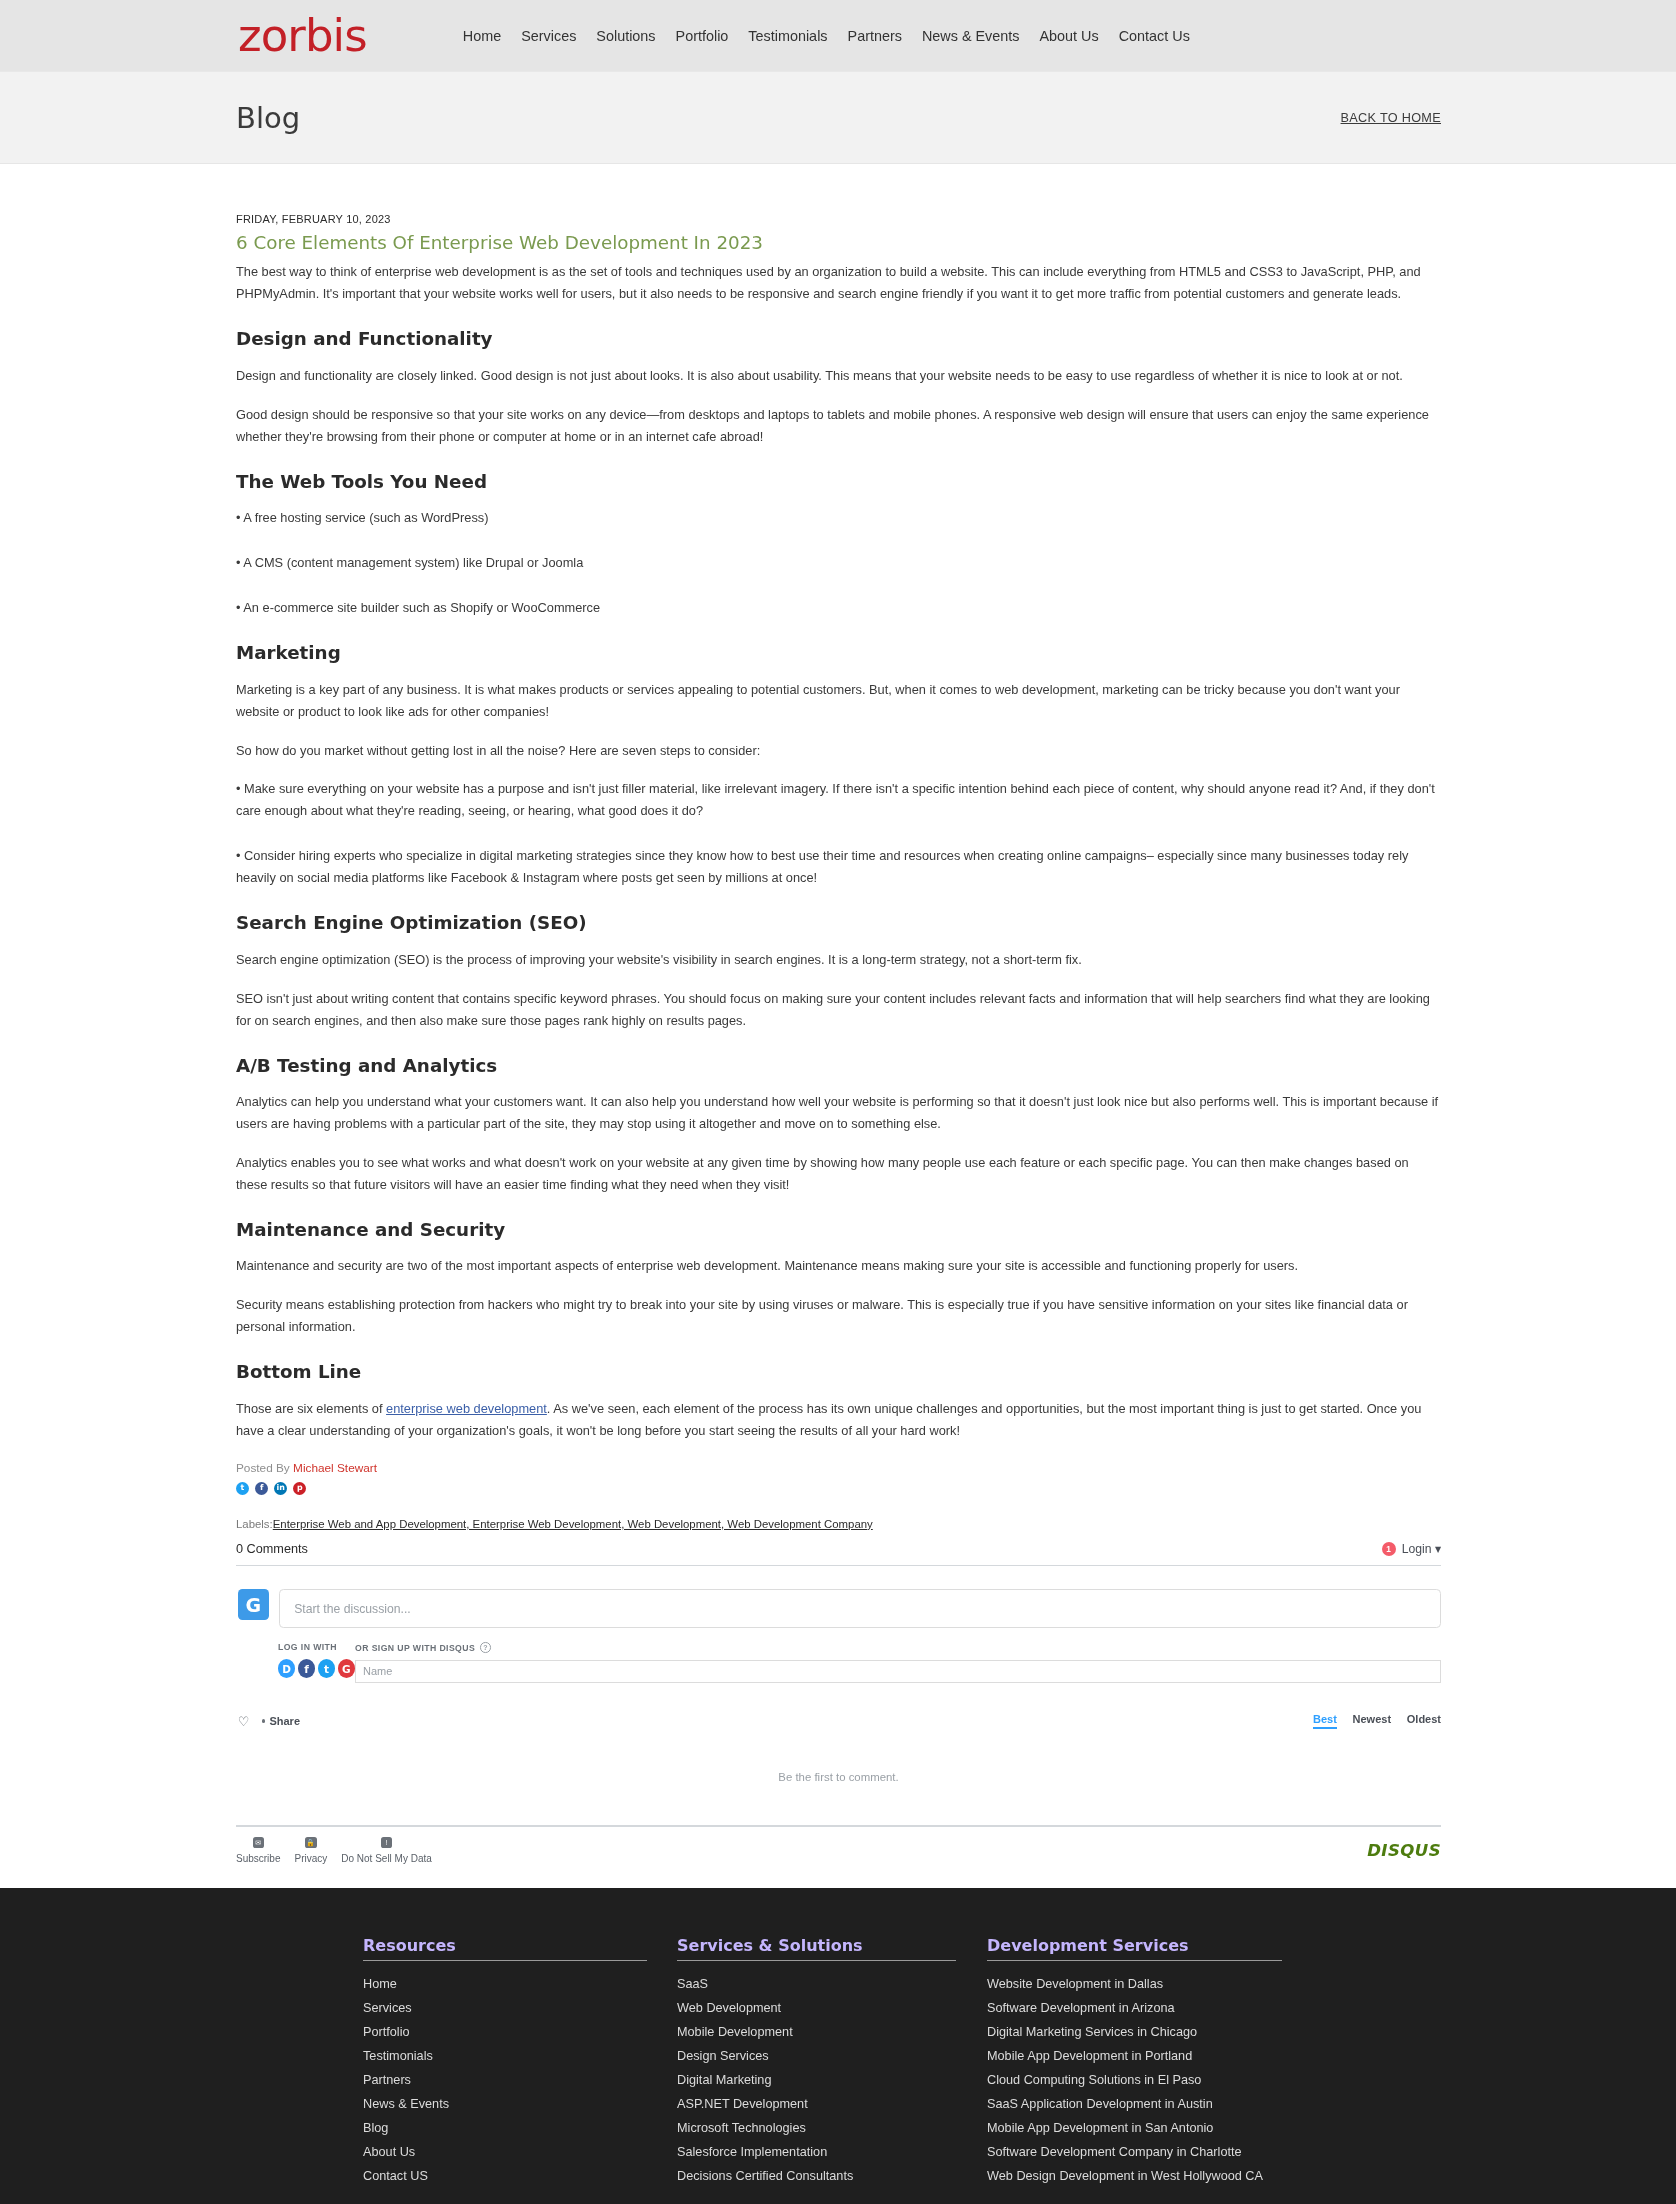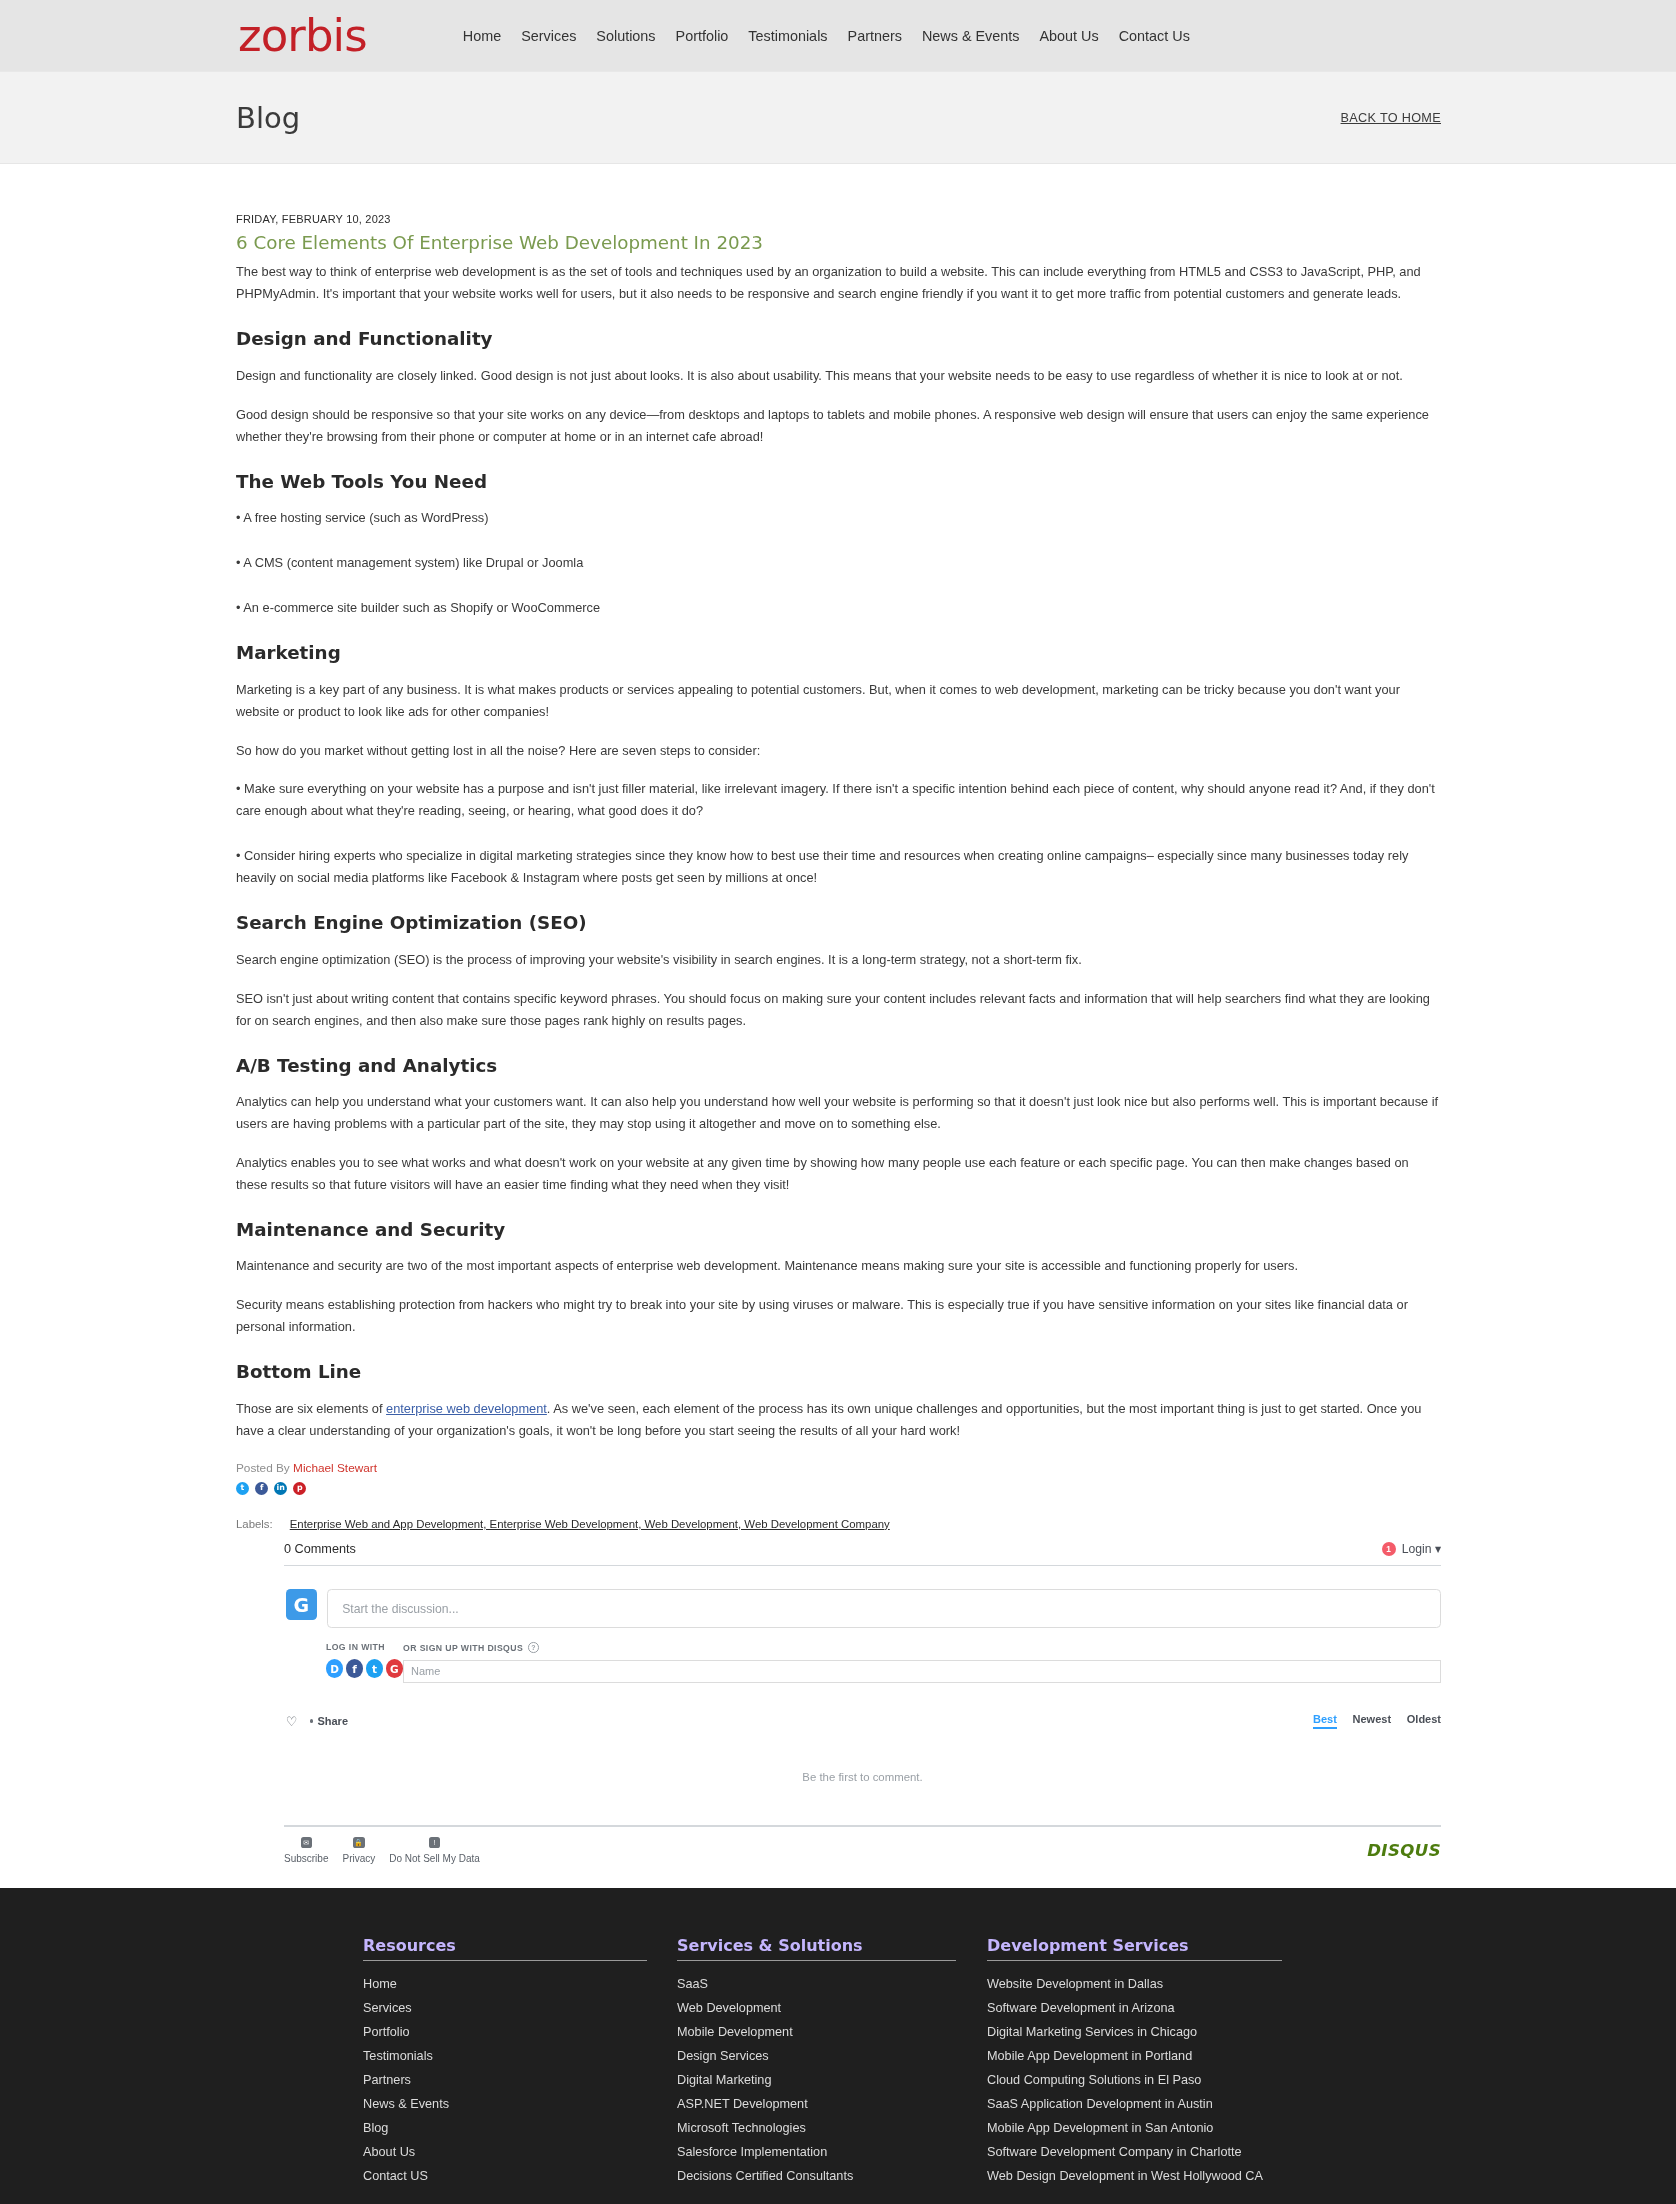--- a/index.html
+++ b/index.html
@@ -143,28 +143,27 @@
 
   
   .labels-row{
     margin-top:23px;
     font-size:11.4px;
     color:#7a7a7a;
   }
   .labels-row .lbl-links{
     color:#2b2b2b;
     text-decoration:underline;
-    margin-left:17px;
+    margin-left:0;
   }
 
   
   .disqus{
     margin-top:12.2px;
     font-family:"Liberation Sans", sans-serif;
-    margin-left:48px;
   }
   .disqus-top{
     display:flex;
     align-items:center;
     justify-content:space-between;
     padding-bottom:8.7px;
   }
   .comments-count{
     font-size:12.7px;
     color:#2b2b2b;

